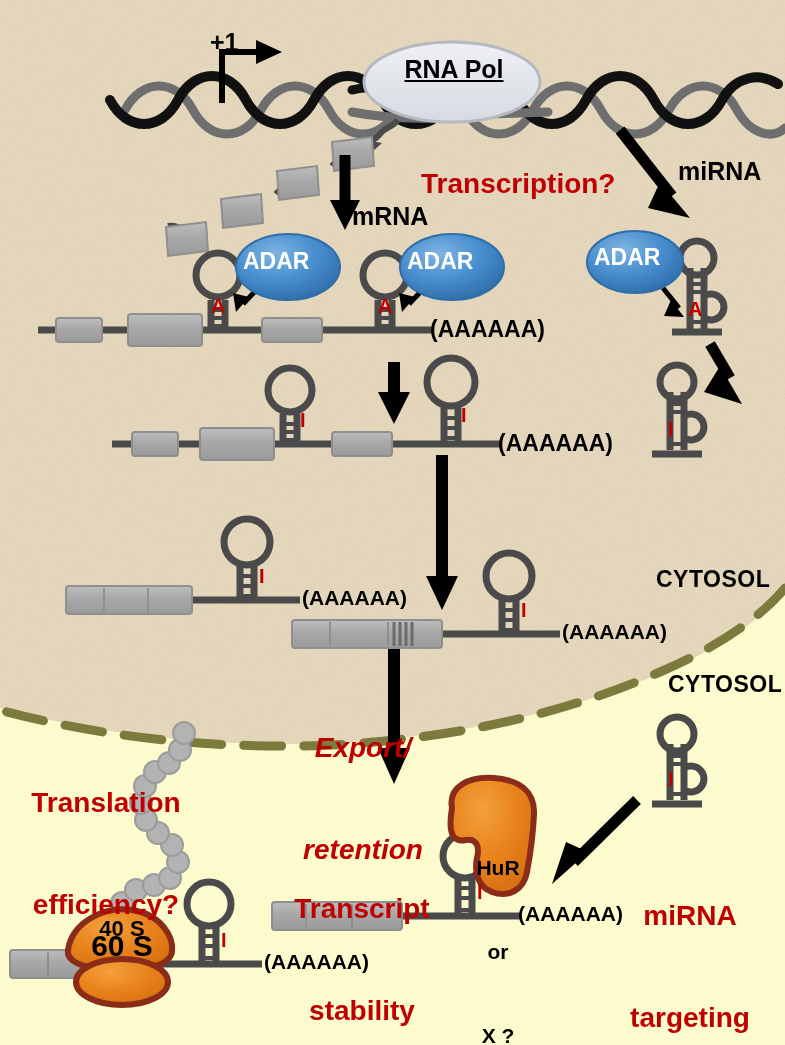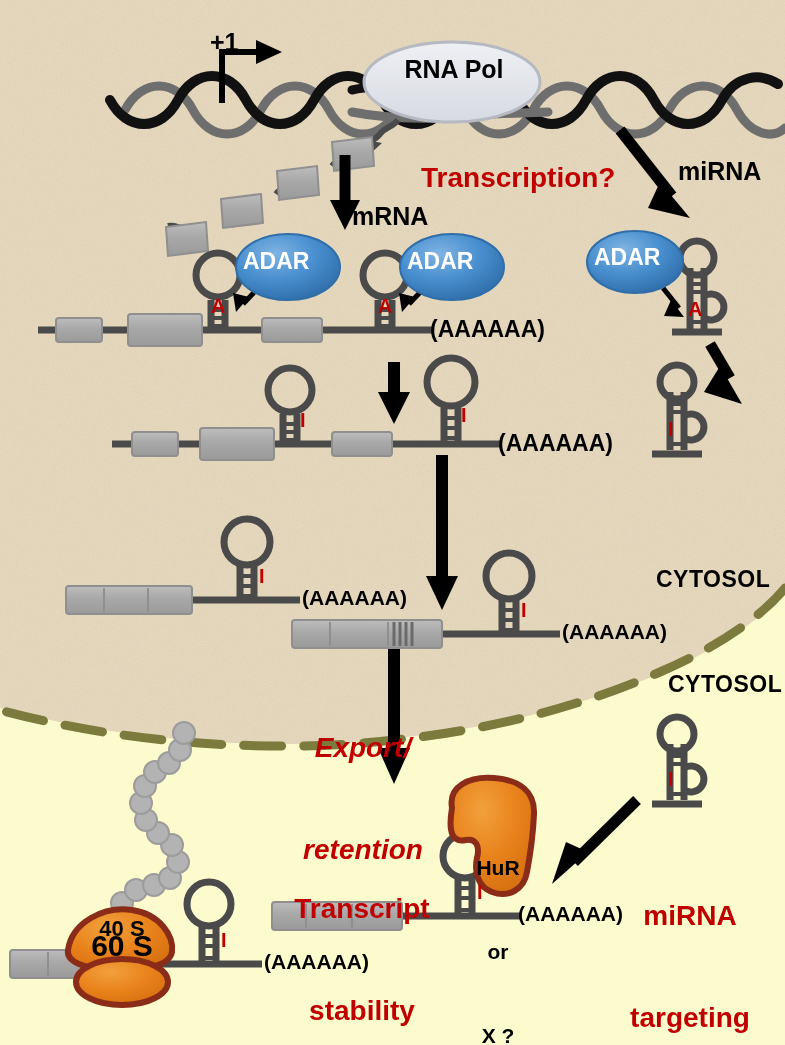--- a/index.html
+++ b/index.html
@@ -374,23 +374,23 @@
   <g>
     <ellipse cx="452" cy="267" rx="52" ry="33" fill="url(#adarGrad)" stroke="#2f6ea8" stroke-width="2"></ellipse>
   </g>
   <g>
     <ellipse cx="635" cy="262" rx="48" ry="31" fill="url(#adarGrad)" stroke="#2f6ea8" stroke-width="2"></ellipse>
   </g>
 </svg>
 
 <div class="lbl blk" style="left:210px;top:28px;font-size:25px;">+1</div>
 
-<div class="lbl blk ctr" style="left:390px;top:55px;width:128px;font-size:25px;">RNA Pol</div>
-
-<div class="lbl red" style="left:421px;top:162px;font-size:28px;">Transcription?</div>
+<div class="lbl blk ctr" style="left:390px;top:55px;width:128px;font-size:25px;text-decoration:underline;">RNA Pol</div>
+
+<div class="lbl red" style="left:421px;top:168px;font-size:28px;">Transcription?</div>
 
 <div class="lbl blk" style="left:352px;top:202px;font-size:25px;">mRNA</div>
 
 <div class="lbl blk" style="left:678px;top:157px;font-size:25px;">miRNA</div>
 
 <div class="lbl blk" style="left:243px;top:248px;font-size:23px;color:#fff;">ADAR</div>
 <div class="lbl blk" style="left:407px;top:248px;font-size:23px;color:#fff;">ADAR</div>
 <div class="lbl blk" style="left:594px;top:244px;font-size:23px;color:#fff;">ADAR</div>
 
 <div class="lbl red" style="left:211px;top:295px;font-size:20px;">A</div>
@@ -412,20 +412,24 @@
 <div class="lbl blk" style="left:562px;top:620px;font-size:21px;">(AAAAAA)</div>
 <div class="lbl blk" style="left:518px;top:902px;font-size:21px;">(AAAAAA)</div>
 <div class="lbl blk" style="left:264px;top:950px;font-size:21px;">(AAAAAA)</div>
 
 
 <div class="lbl red ctr" style="left:268px;top:663px;width:190px;font-size:28px;line-height:34px;font-style:italic;">
   <div>Export/</div>
   <div>retention</div>
 </div>
 
+<div class="lbl red ctr" style="left:10px;top:718px;width:192px;font-size:28px;line-height:34px;">
+  <div>Translation</div>
+  <div>efficiency?</div>
+</div>
 
 <div class="lbl red ctr" style="left:272px;top:824px;width:180px;font-size:28px;line-height:34px;">
   <div>Transcript</div>
   <div>stability</div>
 </div>
 
 <div class="lbl red ctr" style="left:604px;top:831px;width:172px;font-size:28px;line-height:34px;">
   <div>miRNA</div>
   <div>targeting</div>
 </div>

